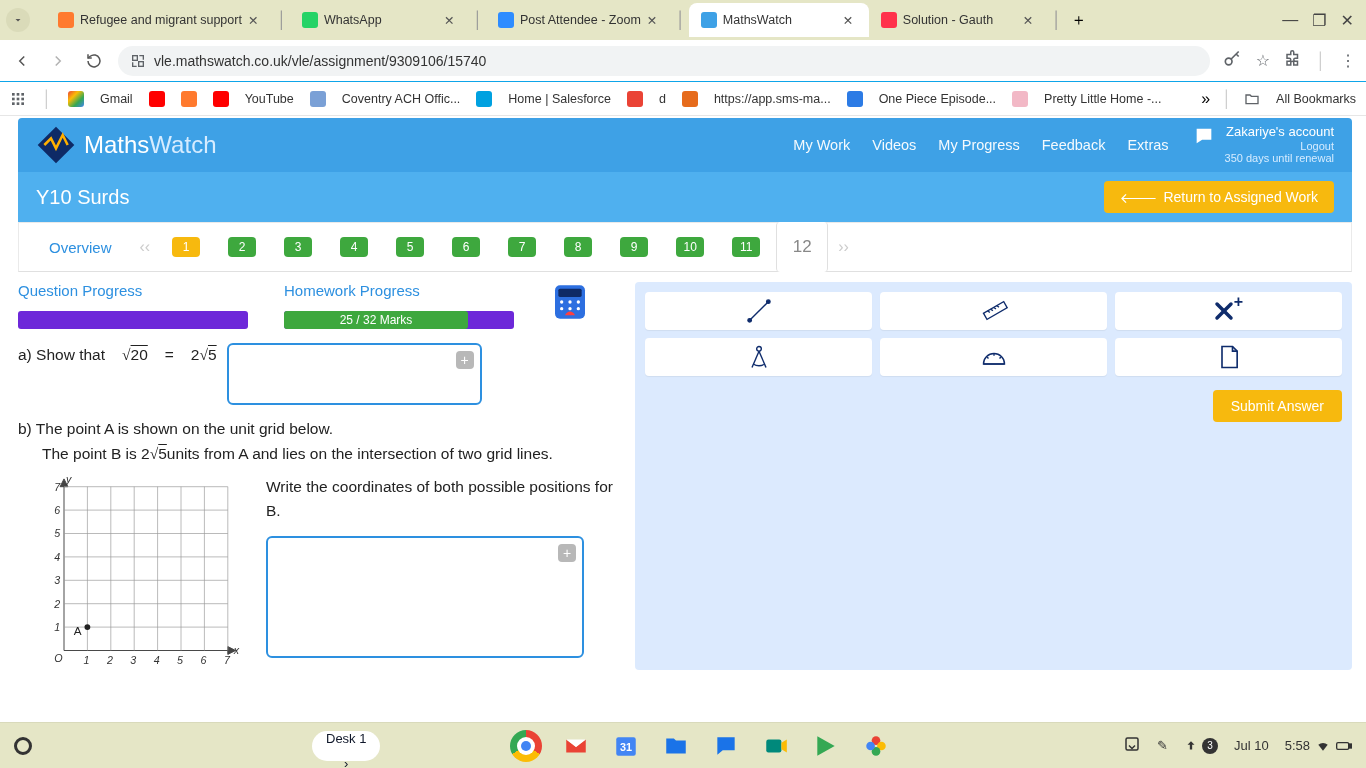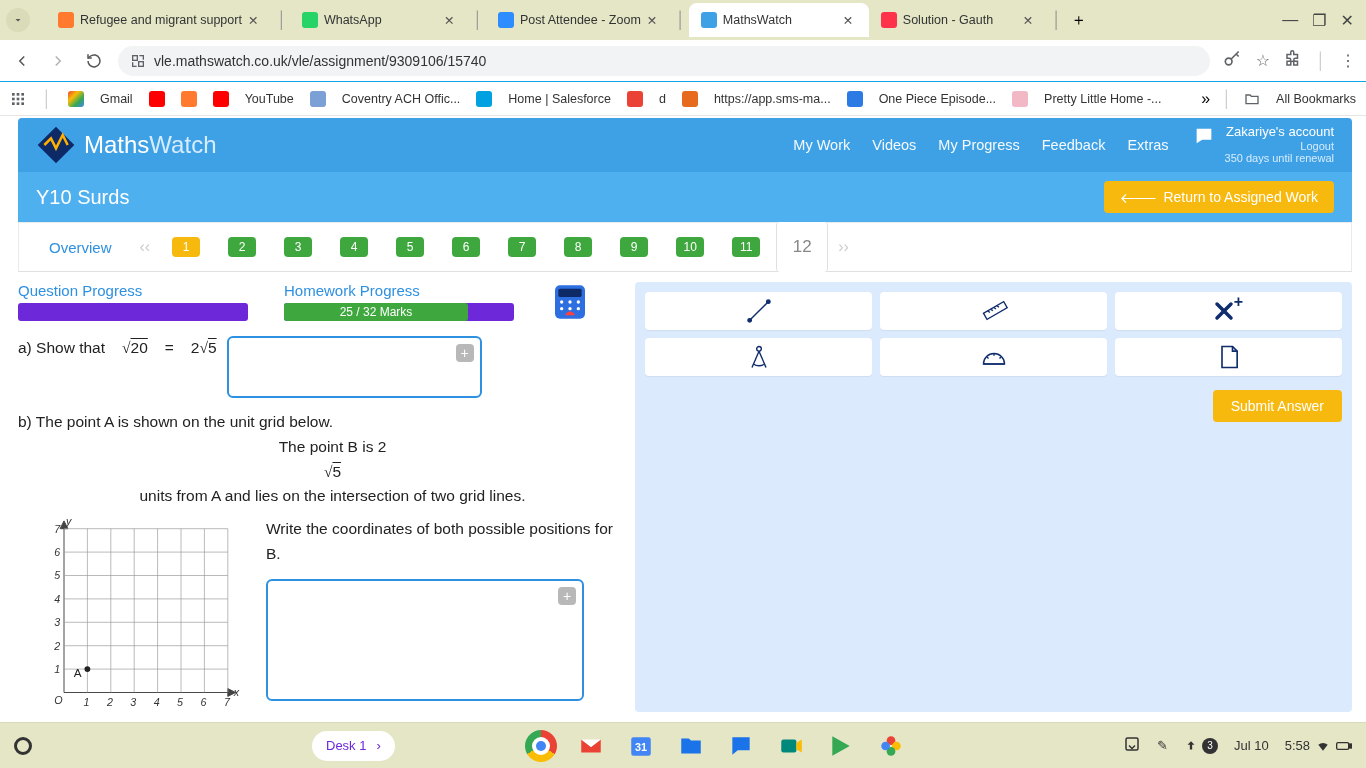--- a/index.html
+++ b/index.html
@@ -71,21 +71,21 @@
   .qpill{width:28px;height:20px;border-radius:4px;color:#fff;font-size:12px;display:flex;align-items:center;justify-content:center;margin:0 14px;cursor:pointer;background:var(--green);}
   .qpill.q1{background:var(--yellow);}
   .qpill.active{background:#fff;color:#888;font-size:17px;border-left:1px solid #e0e0e0;border-right:1px solid #e0e0e0;height:50px;width:52px;margin:0 2px;}
 
   .work-area{display:flex;gap:12px;padding:10px 0 0 0;}
   .left-col{flex:0 0 605px;}
   .right-col{flex:1;background:var(--blue-very-light);border-radius:4px;padding:10px;position:relative;}
 
   .prog-row{display:flex;gap:36px;align-items:flex-start;margin-bottom:14px;}
   .prog-block{flex:0 0 230px;}
-  .prog-label{color:var(--blue-btn);font-size:15px;margin-bottom:4px;}
+  .prog-label{color:var(--blue-btn);font-size:15px;margin-bottom:12px;}
   .pbar{height:18px;background:#6d28d9;border-radius:3px;position:relative;}
   .pbar .fill{position:absolute;inset:0;width:80%;background:var(--green);border-radius:3px;color:#fff;font-size:12px;display:flex;align-items:center;justify-content:center;}
   .calc-icon{width:40px;height:40px;cursor:pointer;}
 
   .question{font-size:15.5px;color:#222;line-height:1.6;font-family:Arial,"Times New Roman",serif;}
   .question .part{display:flex;gap:10px;align-items:flex-start;margin-bottom:12px;}
   .ans-box{border:2px solid var(--blue-btn);border-radius:6px;background:#fff;position:relative;}
   .ans-box.small{width:255px;height:62px;}
   .ans-box.big{width:318px;height:122px;}
   .ans-box .plus{position:absolute;right:6px;top:6px;width:18px;height:18px;border-radius:4px;background:#b8b8b8;color:#fff;display:flex;align-items:center;justify-content:center;font-size:14px;cursor:pointer;}
@@ -95,21 +95,21 @@
 
   .tool-grid{display:grid;grid-template-columns:repeat(3,1fr);gap:8px;}
   .tool-btn{height:38px;background:#fff;border-radius:4px;display:flex;align-items:center;justify-content:center;cursor:pointer;box-shadow:0 1px 1px rgba(0,0,0,.06);}
   .tool-btn svg{width:28px;height:28px;color:#0f2c6c;}
   .submit{background:var(--yellow);color:#fff;font-size:14px;border:none;border-radius:4px;height:32px;padding:0 18px;cursor:pointer;float:right;margin-top:14px;}
 
   
   .taskbar{height:46px;background:var(--beige);display:flex;align-items:center;padding:0 14px;gap:10px;border-top:1px solid rgba(0,0,0,.05);}
   .tb-left{display:flex;align-items:center;gap:12px;}
   .record{width:18px;height:18px;border:3px solid #333;border-radius:50%;}
-  .desk-pill{background:#fff;border-radius:18px;height:30px;padding:0 14px;display:flex;align-items:center;gap:10px;font-size:13px;color:#6d28d9;cursor:pointer;}
+  .desk-pill{background:#fff;border-radius:18px;height:30px;padding:0 14px;display:flex;align-items:center;gap:10px;font-size:13px;color:#0f172a;cursor:pointer;flex-direction:column;}
   .tb-center{display:flex;gap:18px;margin-left:120px;}
   .tb-center .app{width:32px;height:32px;border-radius:50%;display:flex;align-items:center;justify-content:center;cursor:pointer;}
   .tb-right{margin-left:auto;display:flex;align-items:center;gap:16px;font-size:13px;color:#333;}
 </style>
 </head>
 <body>
 
 <div class="browser">
   <div class="circle-chevron">
     <svg viewBox="0 0 24 24">
@@ -354,21 +354,21 @@
             <span class="surd">√<span class="overline">20</span></span>
             <span>=</span>
             <span class="surd"><span>2</span>√<span class="overline">5</span></span>
           </div>
           <div class="ans-box small">
             <span class="plus">+</span>
           </div>
         </div>
 
         <div>b)  The point A is shown on the unit grid below.</div>
-        <div style="padding-left:24px;display:flex;flex-wrap:wrap;align-items:center;flex-direction:column;">
+        <div style="padding-left:24px;display:flex;flex-wrap:wrap;align-items:center;">
           <span>The point B is  2</span>
           <span class="surd">√<span class="overline">5</span></span>
           <span>  units from A and lies on the intersection of two grid lines.</span>
         </div>
 
         <div style="display:flex;gap:24px;margin-top:8px;padding-left:24px;">
           <svg class="grid-svg" viewBox="0 0 200 200">
             <g stroke="#444" stroke-width="1">
               <line x1="20" y1="10" x2="20" y2="180"></line>
                 <line x1="20" y1="180" x2="190" y2="180"></line>

